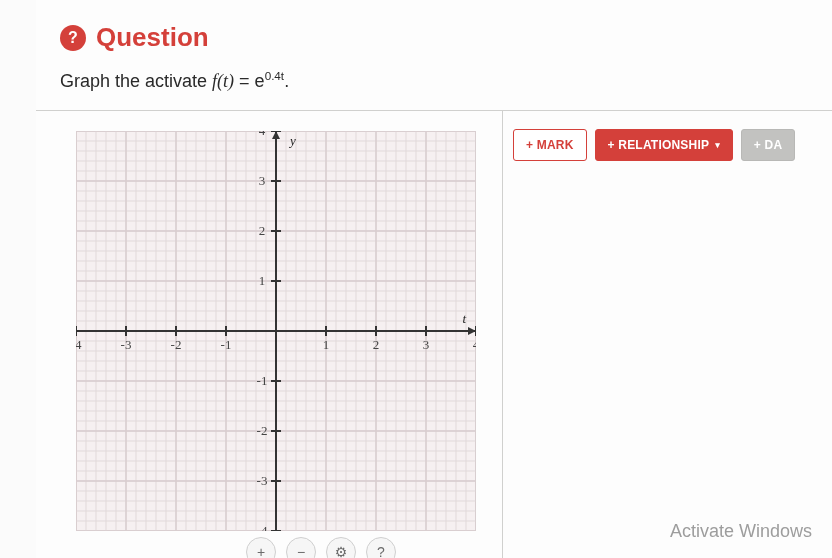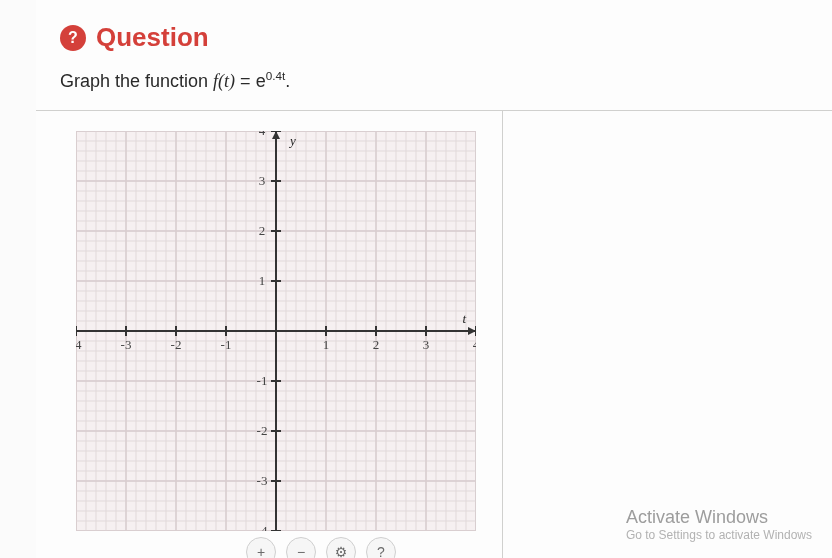--- a/index.html
+++ b/index.html
@@ -60,21 +60,21 @@
 <div class="page">
 
   <div class="q-head">
     <span class="q-icon">
         <span>?</span>
       </span>
     <span class="q-title">Question</span>
   </div>
 
   <div class="prompt">
-    <span>Graph the function </span><i>f(t)</i><span> = </span><span>e</span><sup><span>0.4t</span></sup><span>.</span>
+    <span>Graph the activate </span><i>f(t)</i><span> = </span><span>e</span><sup><span>0.4t</span></sup><span>.</span>
   </div>
 
   <div class="main">
 
     <div class="graph-wrap">
       <svg id="graph-svg" width="400" height="400">
           <rect x="0.5" y="0.5" width="399" height="399" fill="#f6f0f1" stroke="#d3c9cb"></rect>
           <line x1="0" y1="0" x2="0" y2="400" class="grid-fine"></line>
           <line x1="0" y1="400" x2="400" y2="400" class="grid-fine"></line>
           <line x1="10.000000000000009" y1="0" x2="10.000000000000009" y2="400" class="grid-fine"></line>
@@ -226,21 +226,28 @@
             <span>⚙</span>
           </span>
         <span class="tool">
             <span>?</span>
           </span>
       </div>
     </div>
 
     <div class="sep"></div>
 
+    <div class="btn-row">
+      <span class="btn btn-outline">+ MARK</span>
+      <span class="btn btn-solid">
+        <span>+ RELATIONSHIP</span>
+          <span class="caret">▾</span>
+      </span>
+      <span class="btn btn-disabled">+ DA</span>
+    </div>
 
   </div>
 
 </div>
 
 <div class="watermark">
   <div class="l1">Activate Windows</div>
-  <div class="l2">Go to Settings to activate Windows</div>
 </div>
 
 </body></html>

